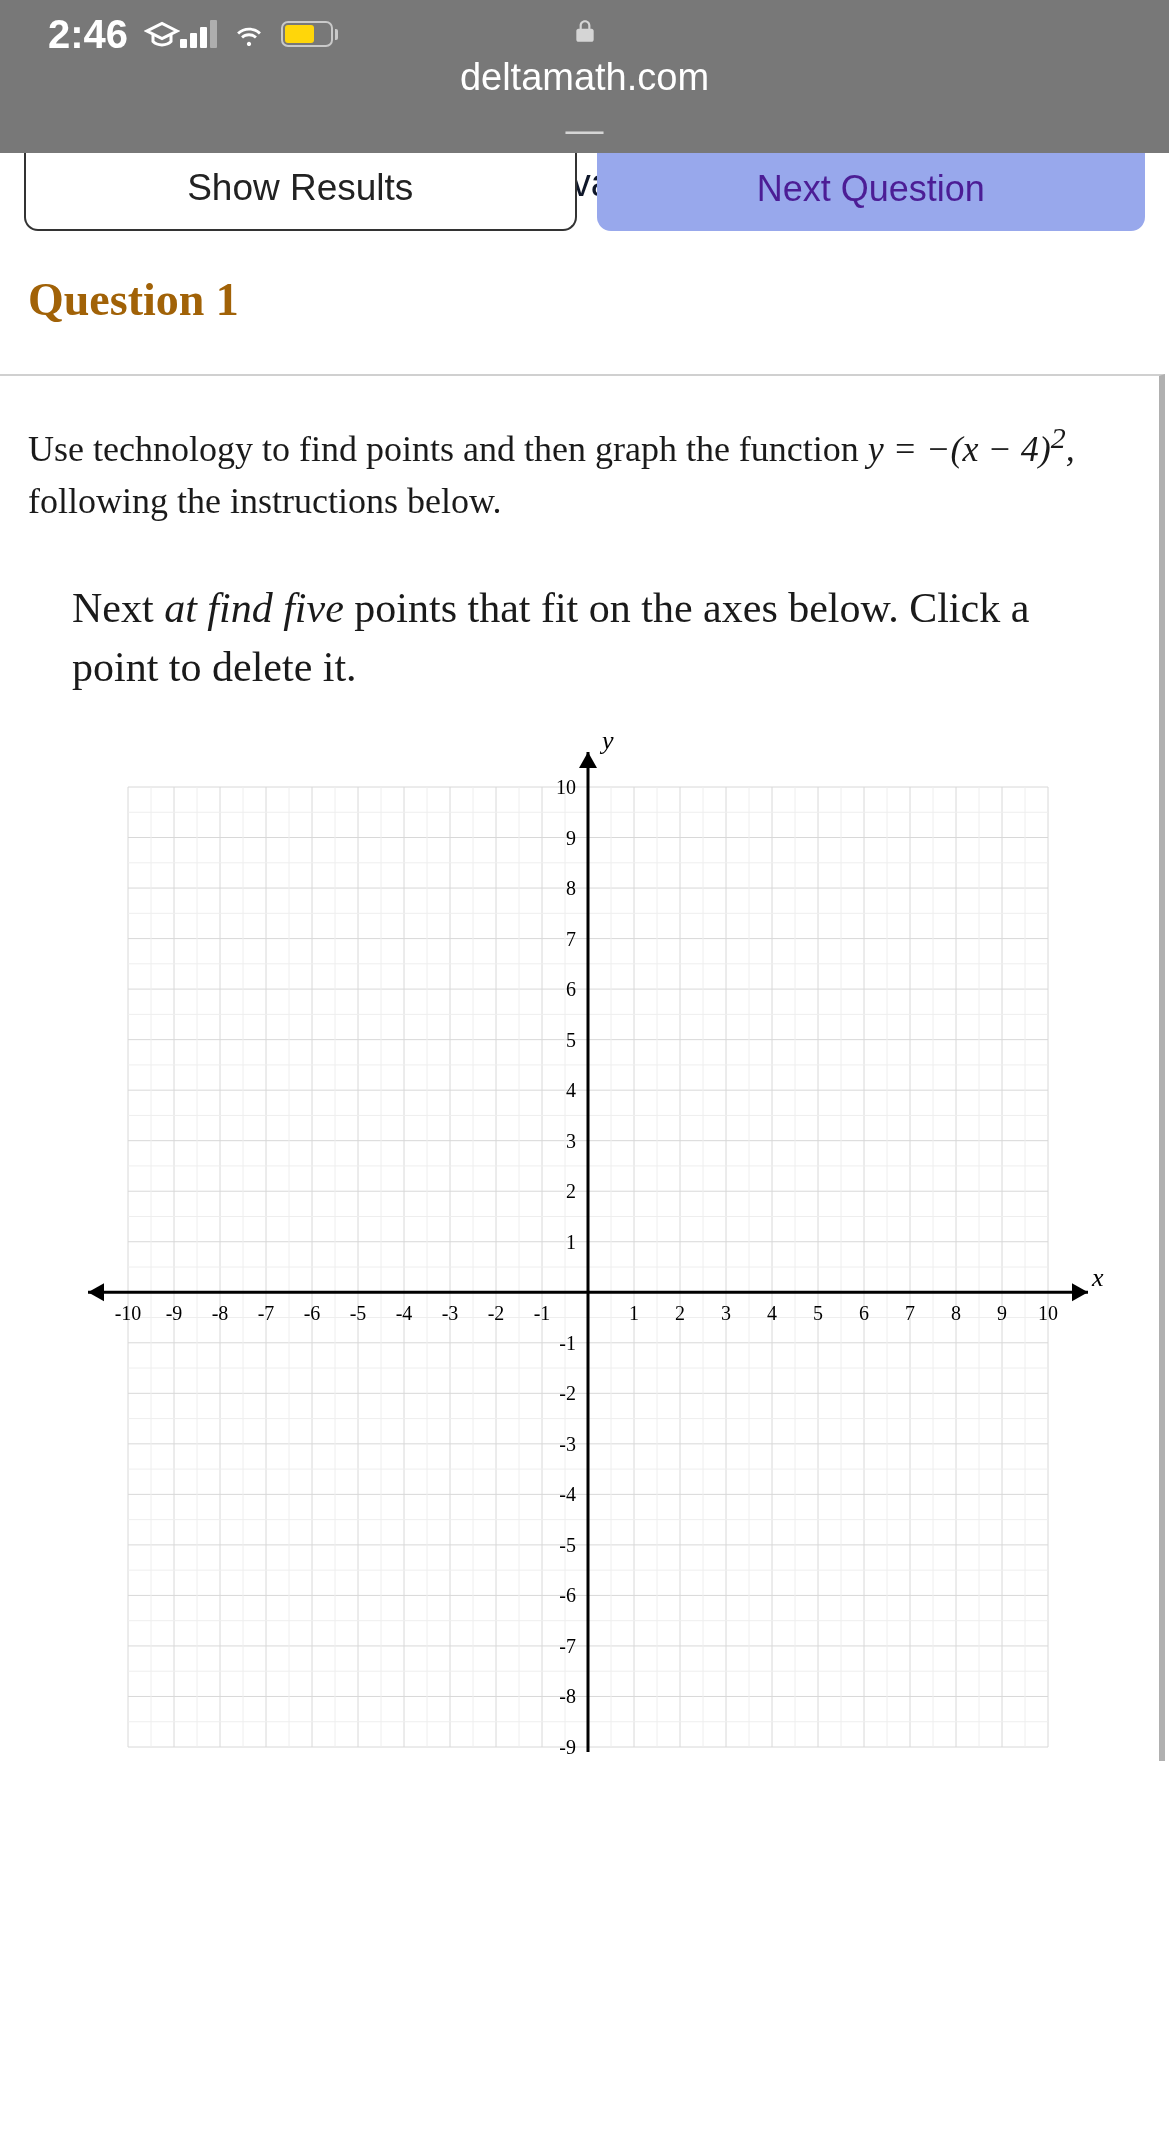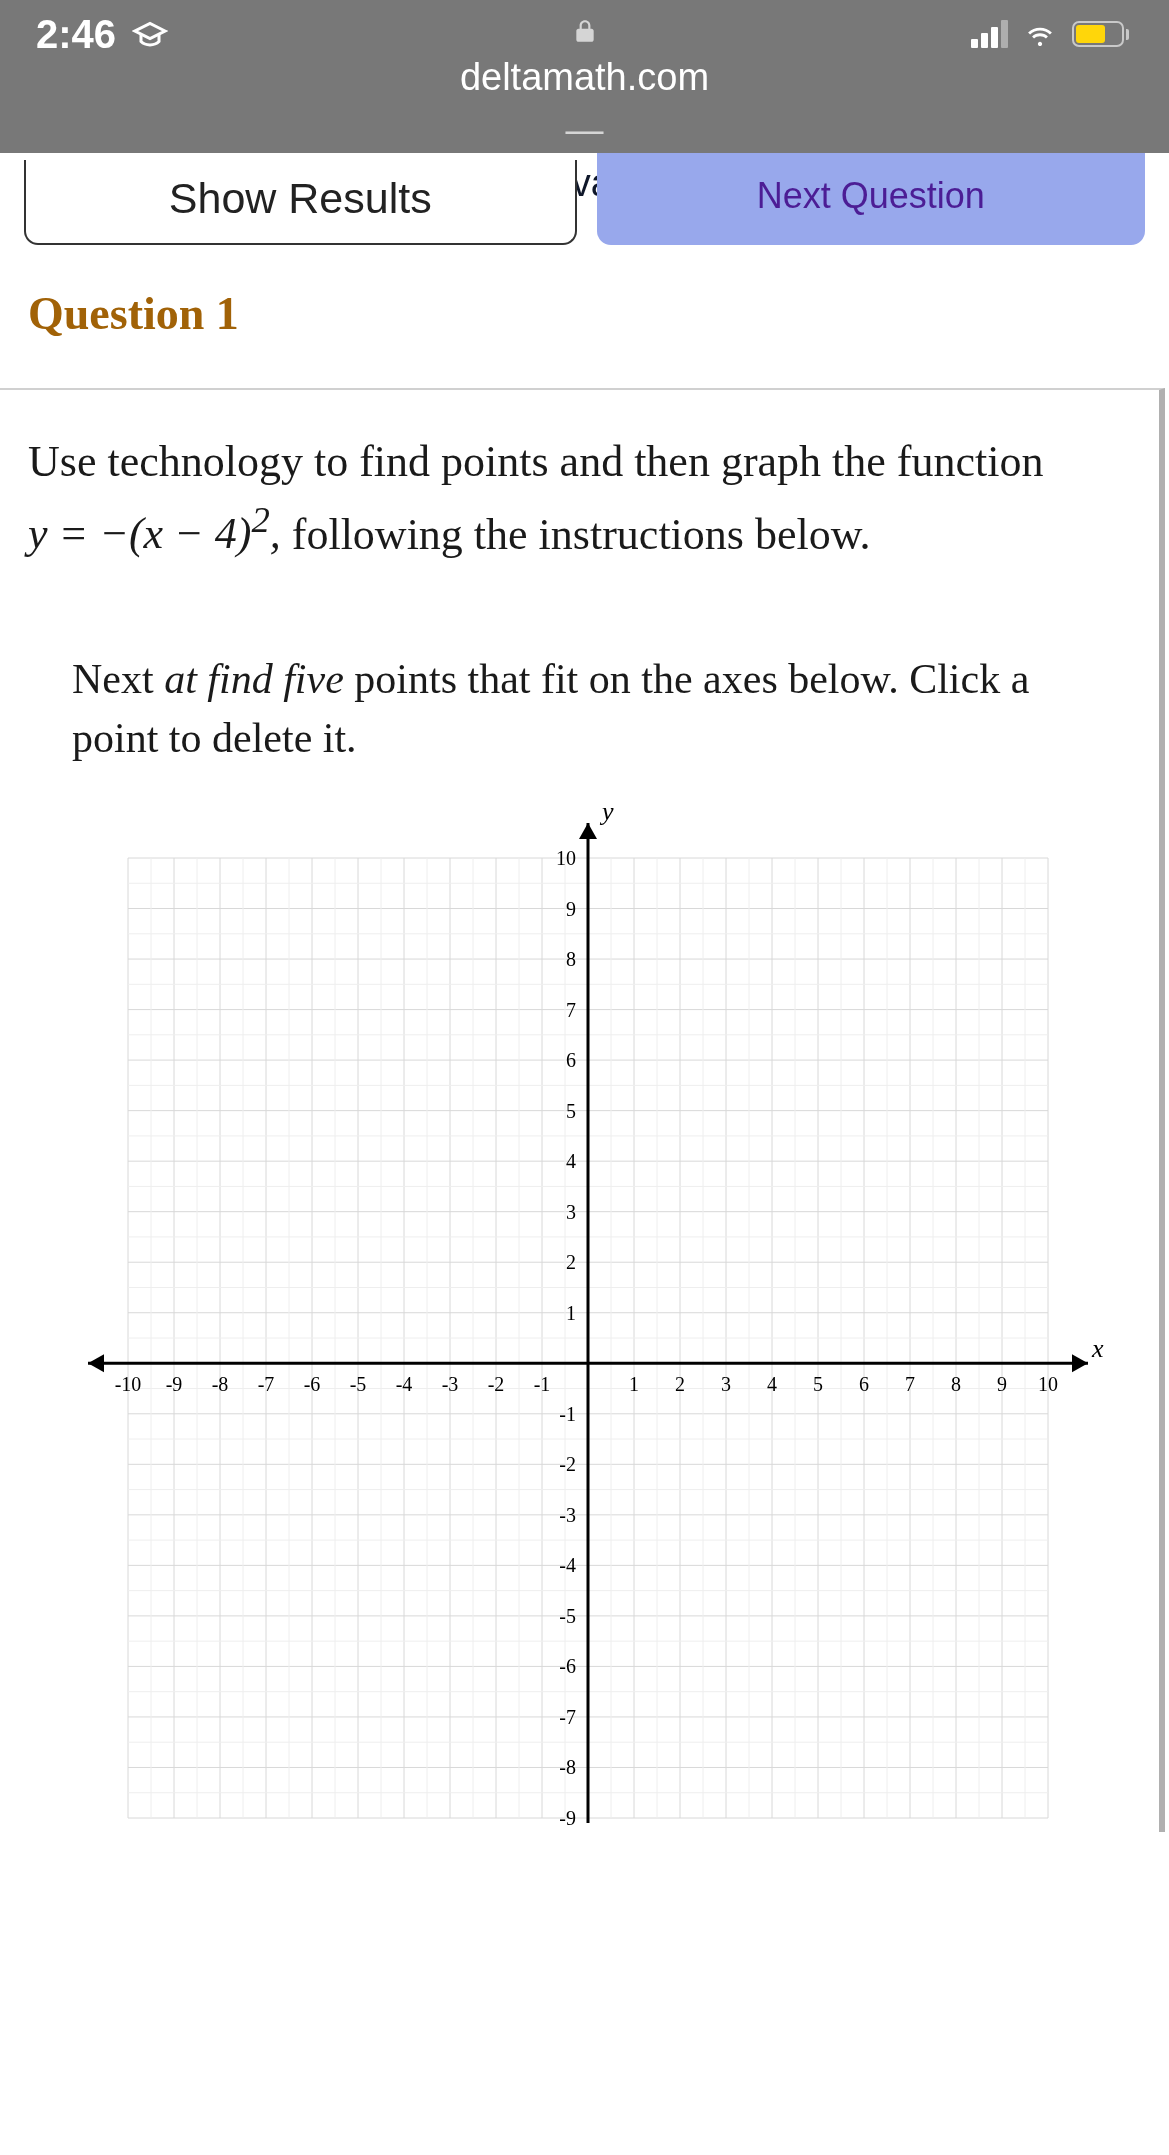--- a/index.html
+++ b/index.html
@@ -5,23 +5,22 @@
     * { margin: 0; padding: 0; box-sizing: border-box; }
     body {
       font-family: Georgia, 'Times New Roman', serif;
       background: #fff;
       width: 1169px;
     }
     .status-bar {
       background: #787878;
       height: 68px;
       display: flex;
-      justify-content: space-between;
       align-items: center;
-      padding: 0 40px 0 36px;
+      padding: 0 40px 0 48px;
       color: #fff;
     }
     .status-left { display: flex; align-items: center; gap: 16px; }
     .status-time { font-family: -apple-system, sans-serif; font-size: 40px; font-weight: 600; }
     .status-right { display: flex; align-items: center; gap: 14px; }
     .grad-icon { width: 36px; height: 36px; display:flex; align-items:center; justify-content:center;}
     .signal-icon { display: flex; align-items: flex-end; gap: 3px; height: 28px; }
     .signal-bar { width: 7px; background: #fff; border-radius: 1px; }
     .signal-bar:nth-child(1){height:9px;} .signal-bar:nth-child(2){height:15px;}
     .signal-bar:nth-child(3){height:21px;} .signal-bar:nth-child(4){height:28px; background:rgba(255,255,255,0.4);}
@@ -51,26 +50,25 @@
       padding: 0 24px 18px 24px;
       background:#fff;
     }
     .btn-show-results {
       flex: 1;
       border: 2px solid #333;
       border-top: none;
       border-radius: 0 0 14px 14px;
       background: #fff;
       font-family: -apple-system, sans-serif;
-      font-size: 43px;
+      font-size: 37px;
       color: #222;
       padding: 14px 0 20px;
       text-align: center;
       cursor: pointer;
-      margin-top: 7px;
     }
     .btn-next-question {
       flex: 1;
       background: #98a8ec;
       border: none;
       border-radius: 0 0 14px 14px;
       font-family: -apple-system, sans-serif;
       font-size: 36px;
       color: #4c1d95;
       padding: 14px 0 20px;
@@ -85,24 +83,24 @@
       padding: 24px 28px 48px;
     }
     .content-box {
       border-top: 2px solid #d0d0d0;
       border-right: 6px solid #b0b0b0;
       margin-right: 4px;
       padding: 40px 28px 0 28px;
     }
     .prompt-text {
       font-family: Georgia, serif;
-      font-size: 44px;
+      font-size: 36px;
       color: #1a1a1a;
       line-height: 1.45;
-      margin-bottom: 84px;
+      margin-bottom: 52px;
     }
     .math-var { font-style: italic; font-family: 'Times New Roman', serif;}
     .btn-done {
       display: block;
       margin: 0 auto 58px;
       border: 2px solid #aaa;
       border-radius: 10px;
       background: #fff;
       font-family: Georgia, serif;
       font-size: 36px;

